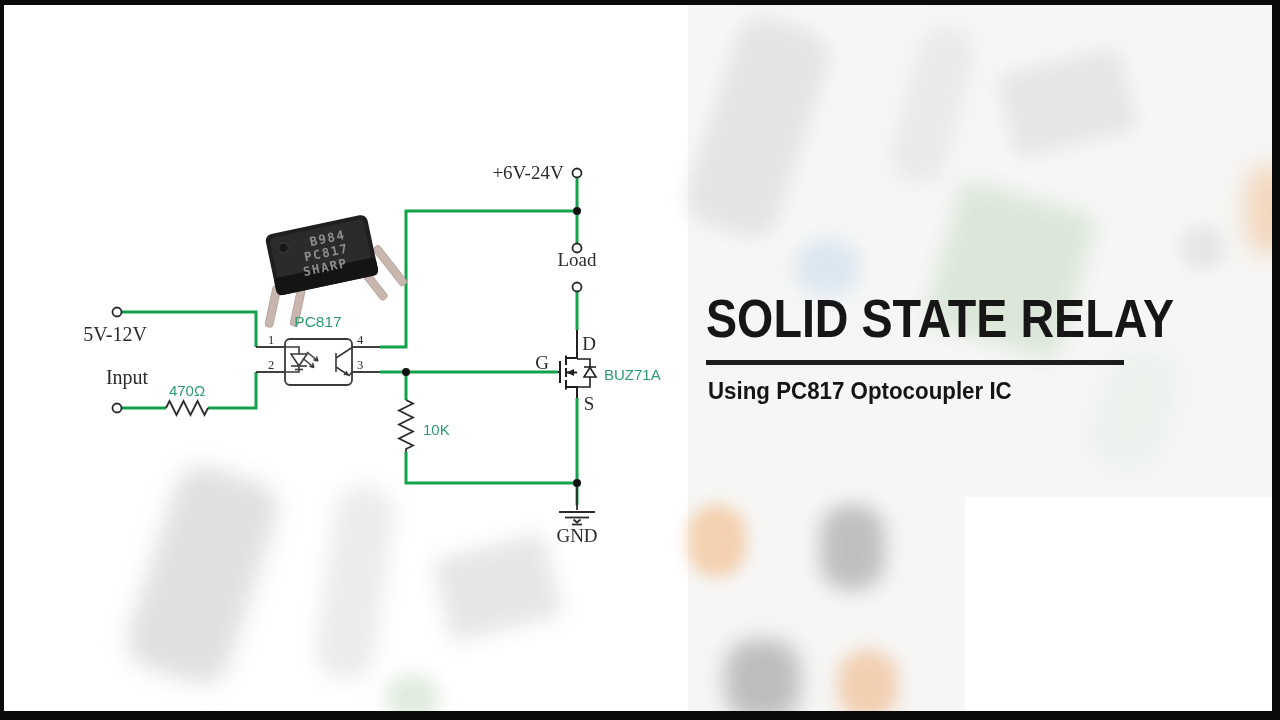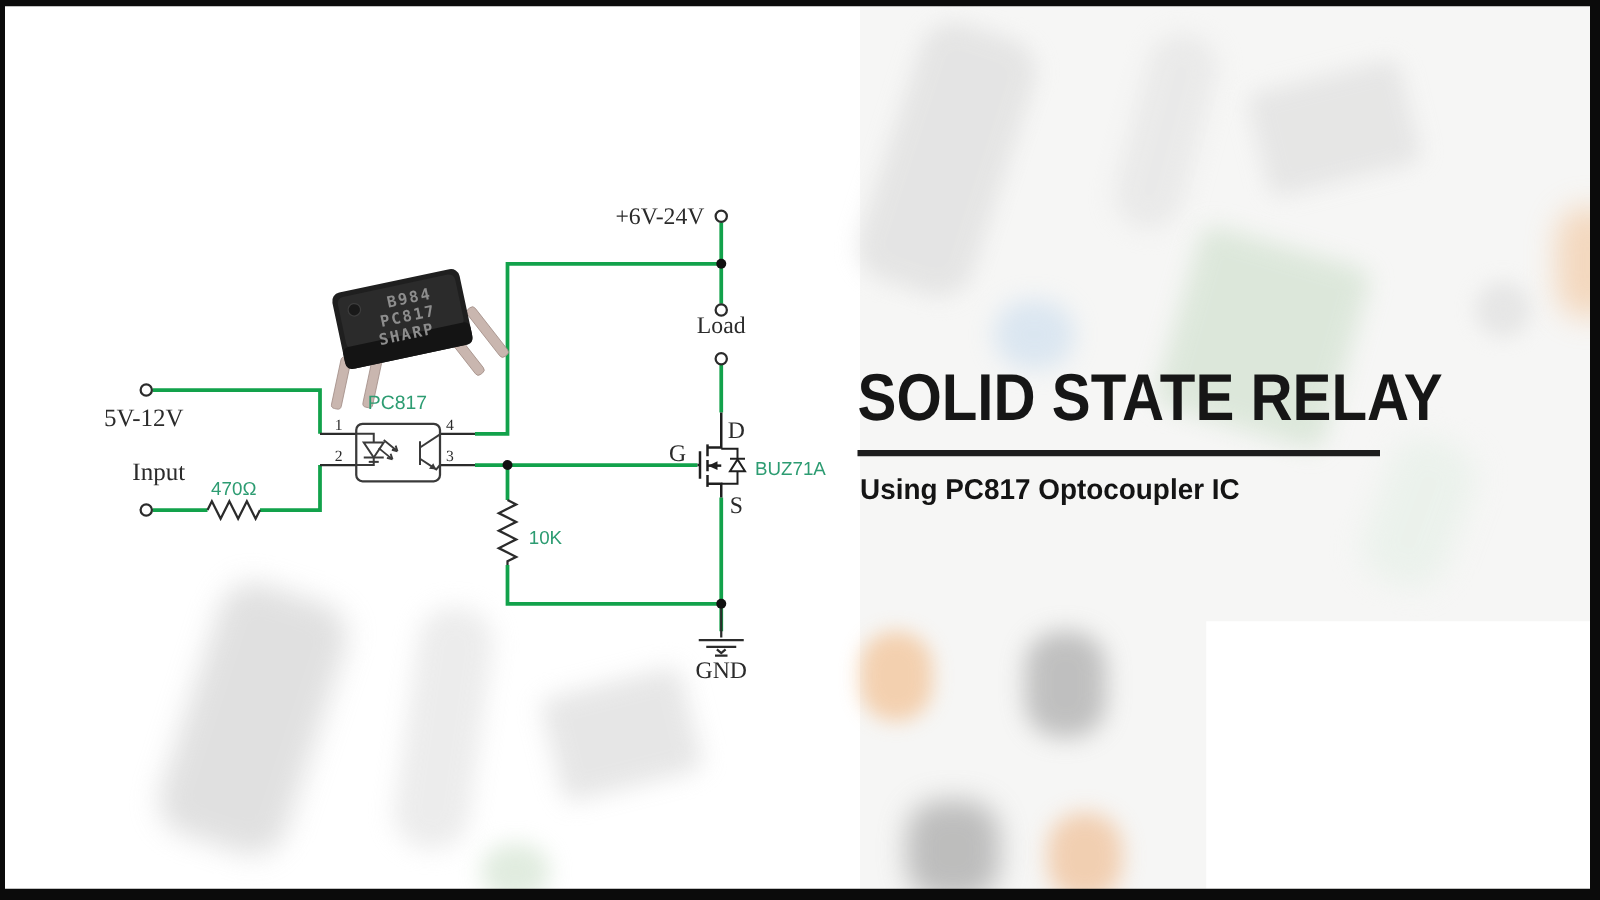--- a/index.html
+++ b/index.html
@@ -12,21 +12,21 @@
   .frame-left{left:0;top:0;width:4px;height:720px;}
   .frame-right{left:1272px;top:0;width:8px;height:720px;}
   
   .bg-right{position:absolute;left:688px;top:5px;width:584px;height:706px;background:#f6f6f5;z-index:1;}
   
   .blob{position:absolute;z-index:2;border-radius:28px;}
   .white-patch{position:absolute;left:965px;top:497px;width:307px;height:214px;background:#ffffff;z-index:3;}
   
   .schematic{position:absolute;left:0;top:0;z-index:10;}
   
-  .title-block{position:absolute;left:686px;top:292px;z-index:20;}
+  .title-block{position:absolute;left:706px;top:292px;z-index:20;}
   .title-block h1{margin:0;font-size:53px;line-height:1.0;font-weight:700;color:#161616;
       letter-spacing:0px;transform:scaleX(.88);transform-origin:left top;white-space:nowrap;}
   .title-rule{width:418px;height:5px;background:#1d1d1d;margin-top:15px;}
   .title-block h2{margin:13px 0 0 2px;font-size:23px;font-weight:700;color:#141414;
       transform:scaleX(.97);transform-origin:left top;white-space:nowrap;}
 </style>
 </head>
 <body>
 
 <div class="stage">

